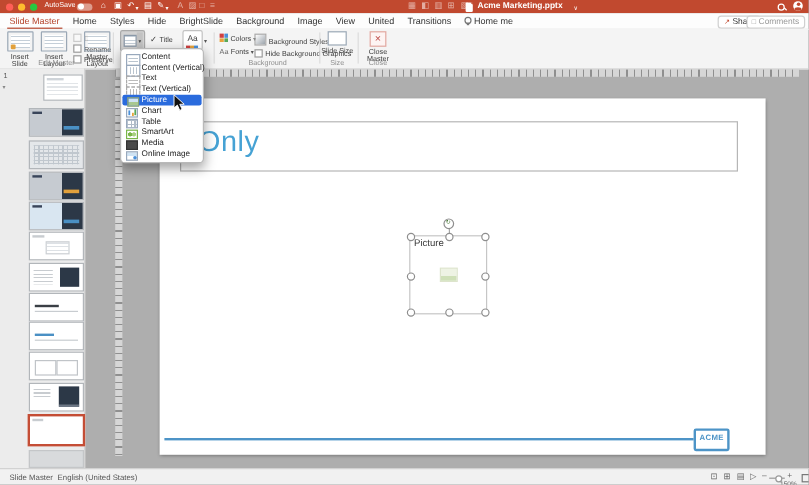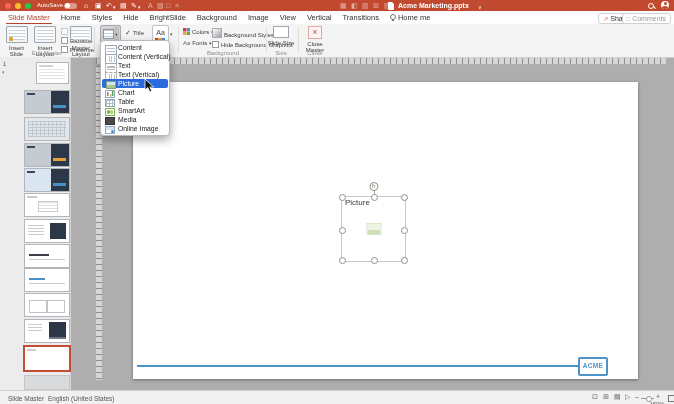--- a/index.html
+++ b/index.html
@@ -193,21 +193,21 @@
   <div class="tabbar">
     <div class="tabs">
       <span class="tab active">Slide Master</span>
       <span class="tab">Home</span>
       <span class="tab">Styles</span>
       <span class="tab">Hide</span>
       <span class="tab">BrightSlide</span>
       <span class="tab">Background</span>
       <span class="tab">Image</span>
       <span class="tab">View</span>
-      <span class="tab">Vertical</span>
+      <span class="tab">United</span>
       <span class="tab">Transitions</span>
       <span class="tab"><span class="bulb"></span><span>Home me</span></span>
     </div>
     <span class="pillbtn" style="right:40px"><span class="gl" style="color:#c1492f">↗</span><span>Share</span></span>
     <span class="pillbtn" style="right:3px;color:#999"><span class="gl">□</span><span>Comments</span></span>
   </div>
 
   <div class="ribbon">
     <div class="rbtn" style="left:2px;width:29px">
       <span class="ric inner-lines star"></span>
@@ -272,20 +272,23 @@
     <div class="thumb v-twobox" style="top:236px"></div>
     <div class="thumb v-splitlogo" style="top:262px"></div>
     <div class="thumb v-selected" style="top:288px"></div>
     <div class="thumb v-partial" style="top:318px"></div>
   </div>
 
   <div class="hruler"></div>
   <div class="vruler"></div>
 
   <div class="slide">
+    <div class="title-ph">
+      <span class="title-text">Only</span>
+    </div>
     <div class="pic-ph">
       <span class="pic-label">Picture</span>
       <span class="pic-glyph"></span>
       <span class="rot-line"></span>
       <span class="rot-hd">↻</span>
       <span class="hd" style="left:-3px;top:-3px"></span>
       <span class="hd" style="left:50%;top:-3px;margin-left:-2.5px"></span>
       <span class="hd" style="right:-3px;top:-3px"></span>
       <span class="hd" style="left:-3px;top:50%;margin-top:-2.5px"></span>
       <span class="hd" style="right:-3px;top:50%;margin-top:-2.5px"></span>

